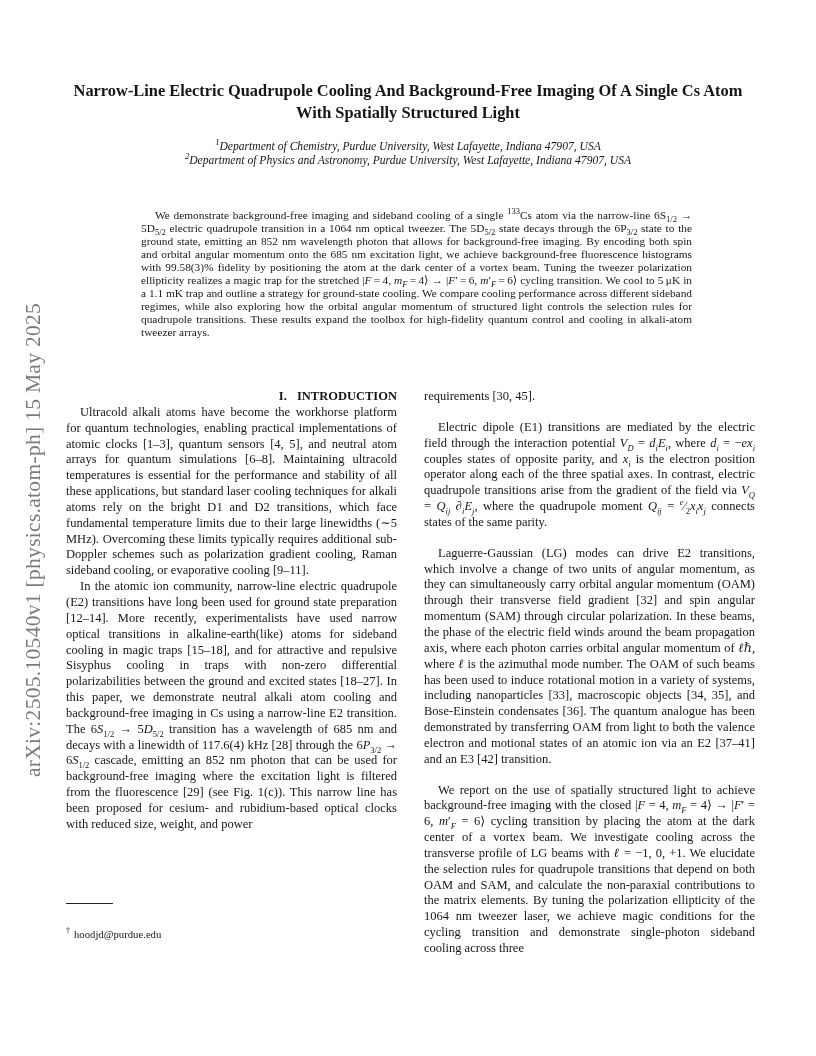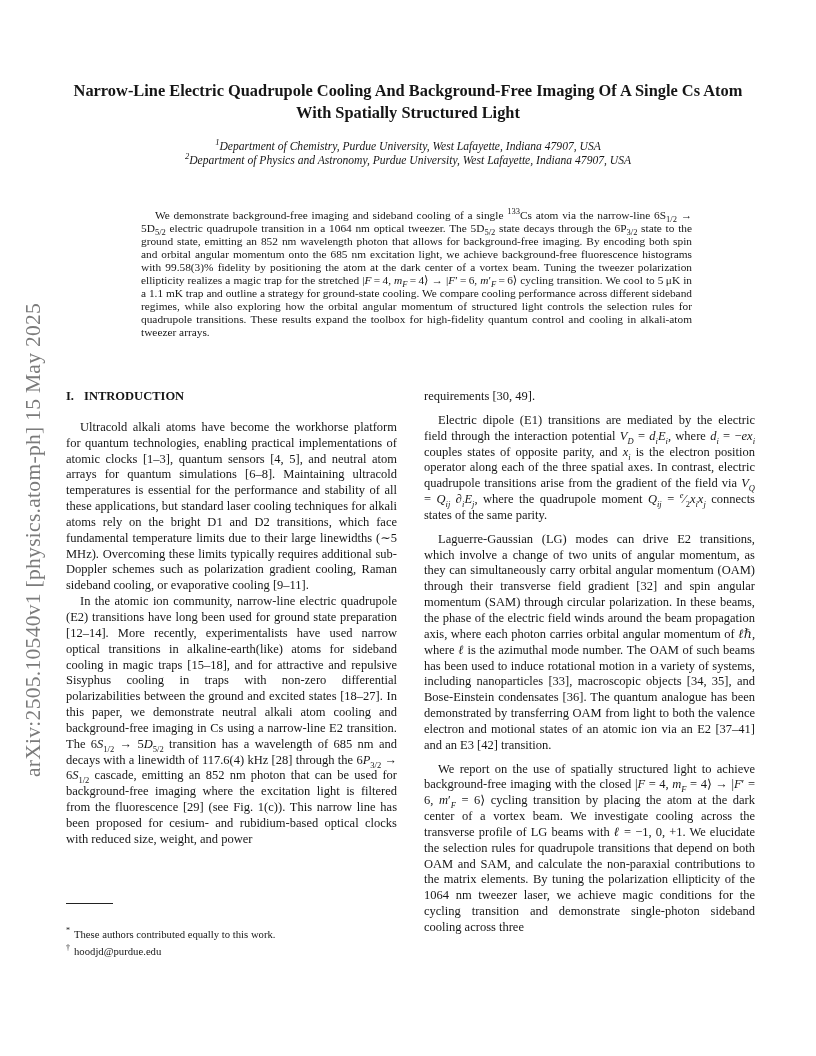--- a/index.html
+++ b/index.html
@@ -23,26 +23,26 @@
   .dateline { font-size:11.6px; margin-top:5px; }
   .abstract {
     position:absolute; top:209px; left:141px; width:551px;
     font-size:11.35px; line-height:12.95px; text-align:justify;
   }
   .abstract .lead-indent { display:inline-block; width:14px; }
   .col { position:absolute; width:331px; font-size:12.5px; line-height:15.85px; text-align:justify; }
   .col-left  { left:66px;  top:389px; }
   .col-right { left:424px; top:389px; }
   .section-heading {
-    text-align:left; font-weight:bold; font-size:12.5px;
-    word-spacing:7px; margin-bottom:15px;
+    text-align:right; font-weight:bold; font-size:12.5px;
+    word-spacing:7px; 
   }
   .para { text-indent:14px; margin:0; }
   .para.noindent { text-indent:0; }
-  .col-right .para + .para { margin-top:8px; }
+  .col-right .para + .para { margin-top:15px; }
   sup { font-size:8.5px; line-height:0; }
   sub { font-size:8.5px; line-height:0; }
   .footnotes { position:absolute; left:66px; top:903px; width:331px; font-size:10.7px; line-height:14.5px; }
   .footnote-rule { width:47px; border:none; border-top:1px solid #222; margin:0 0 20px 0; }
   .footnote { margin:0; }
   .footnote .marker { font-size:8px; vertical-align:super; margin-right:4px; }
 </style>
 </head>
 <body>
 
@@ -58,23 +58,22 @@
 
 <div class="abstract"><span class="lead-indent"></span><span>We demonstrate background-free imaging and sideband cooling of a single <sup>133</sup>Cs atom via the narrow-line 6S<sub>1/2</sub> → 5D<sub>5/2</sub> electric quadrupole transition in a 1064 nm optical tweezer. The 5D<sub>5/2</sub> state decays through the 6P<sub>3/2</sub> state to the ground state, emitting an 852 nm wavelength photon that allows for background-free imaging. By encoding both spin and orbital angular momentum onto the 685 nm excitation light, we achieve background-free fluorescence histograms with 99.58(3)% fidelity by positioning the atom at the dark center of a vortex beam. Tuning the tweezer polarization ellipticity realizes a magic trap for the stretched |<i>F</i> = 4, <i>m<sub>F</sub></i> = 4⟩ → |<i>F</i>′ = 6, <i>m</i>′<sub><i>F</i></sub> = 6⟩ cycling transition. We cool to 5 μK in a 1.1 mK trap and outline a strategy for ground-state cooling. We compare cooling performance across different sideband regimes, while also exploring how the orbital angular momentum of structured light controls the selection rules for quadrupole transitions. These results expand the toolbox for high-fidelity quantum control and cooling in alkali-atom tweezer arrays.</span></div>
 
 <div class="col col-left">
   <div class="section-heading">I. INTRODUCTION</div>
   <p class="para">Ultracold alkali atoms have become the workhorse platform for quantum technologies, enabling practical implementations of atomic clocks  [1–3], quantum sensors  [4, 5], and neutral atom arrays for quantum simulations  [6–8]. Maintaining ultracold temperatures is essential for the performance and stability of all these applications, but standard laser cooling techniques for alkali atoms rely on the bright D1 and D2 transitions, which face fundamental temperature limits due to their large linewidths (∼5 MHz). Overcoming these limits typically requires additional sub-Doppler schemes such as polarization gradient cooling, Raman sideband cooling, or evaporative cooling [9–11].</p>
   <p class="para">In the atomic ion community, narrow-line electric quadrupole (E2) transitions have long been used for ground state preparation [12–14].  More recently, experimentalists have used narrow optical transitions in alkaline-earth(like) atoms for sideband cooling in magic traps [15–18], and for attractive and repulsive Sisyphus cooling in traps with non-zero differential polarizabilities between the ground and excited states [18–27]. In this paper, we demonstrate neutral alkali atom cooling and background-free imaging in Cs using a narrow-line E2 transition. The 6<i>S</i><sub>1/2</sub> → 5<i>D</i><sub>5/2</sub> transition has a wavelength of 685 nm and decays with a linewidth of 117.6(4) kHz [28] through the 6<i>P</i><sub>3/2</sub> → 6<i>S</i><sub>1/2</sub> cascade, emitting an 852 nm photon that can be used for background-free imaging where the excitation light is filtered from the fluorescence [29] (see Fig. 1(c)). This narrow line has been proposed for cesium- and rubidium-based optical clocks with reduced size, weight, and power</p>
 </div>
 
 <div class="col col-right">
-  <p class="para noindent">requirements [30, 49].</p>
+  <p class="para noindent">requirements [30, 45].</p>
   <p class="para">Electric dipole (E1) transitions are mediated by the electric field through the interaction potential <i>V<sub>D</sub></i> = <i>d<sub>i</sub>E<sub>i</sub></i>, where <i>d<sub>i</sub></i> = −<i>ex<sub>i</sub></i> couples states of opposite parity, and <i>x<sub>i</sub></i> is the electron position operator along each of the three spatial axes. In contrast, electric quadrupole transitions arise from the gradient of the field via <i>V<sub>Q</sub></i> = <i>Q<sub>ij</sub></i> <i>∂<sub>i</sub>E<sub>j</sub></i>, where the quadrupole moment <i>Q<sub>ij</sub></i> = <sup><i>e</i></sup>⁄<sub>2</sub><i>x<sub>i</sub>x<sub>j</sub></i> connects states of the same parity.</p>
   <p class="para">Laguerre-Gaussian (LG) modes can drive E2 transitions, which involve a change of two units of angular momentum, as they can simultaneously carry orbital angular momentum (OAM) through their transverse field gradient [32] and spin angular momentum (SAM) through circular polarization.  In these beams, the phase of the electric field winds around the beam propagation axis, where each photon carries orbital angular momentum of <i>ℓℏ</i>, where <i>ℓ</i> is the azimuthal mode number.  The OAM of such beams has been used to induce rotational motion in a variety of systems, including nanoparticles [33], macroscopic objects [34, 35], and Bose-Einstein condensates [36]. The quantum analogue has been demonstrated by transferring OAM from light to both the valence electron and motional states of an atomic ion via an E2 [37–41] and an E3 [42] transition.</p>
   <p class="para">We report on the use of spatially structured light to achieve background-free imaging with the closed |<i>F</i> = 4, <i>m<sub>F</sub></i> = 4⟩ → |<i>F</i>′ = 6, <i>m</i>′<sub><i>F</i></sub> = 6⟩ cycling transition by placing the atom at the dark center of a vortex beam. We investigate cooling across the transverse profile of LG beams with <i>ℓ</i> = −1, 0, +1.  We elucidate the selection rules for quadrupole transitions that depend on both OAM and SAM, and calculate the non-paraxial contributions to the matrix elements.  By tuning the polarization ellipticity of the 1064 nm tweezer laser, we achieve magic conditions for the cycling transition and demonstrate single-photon sideband cooling across three</p>
 </div>
 
 <div class="footnotes">
   <hr class="footnote-rule">
-  <p class="footnote"><span class="marker">*</span><span>These authors contributed equally to this work.</span></p>
   <p class="footnote"><span class="marker">†</span><span>hoodjd@purdue.edu</span></p>
 </div>
 
 </body></html>

